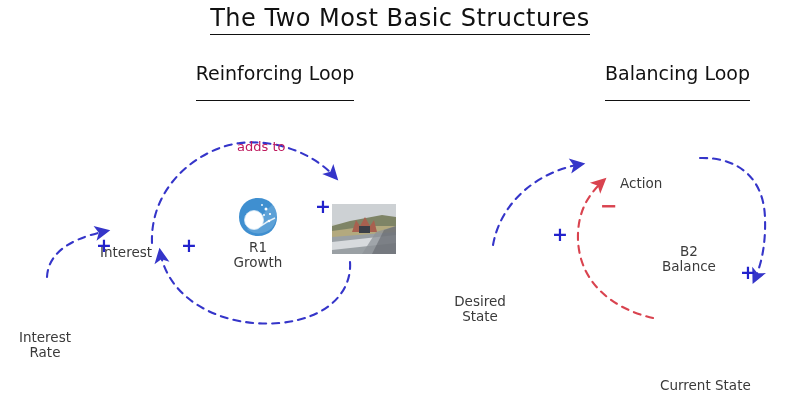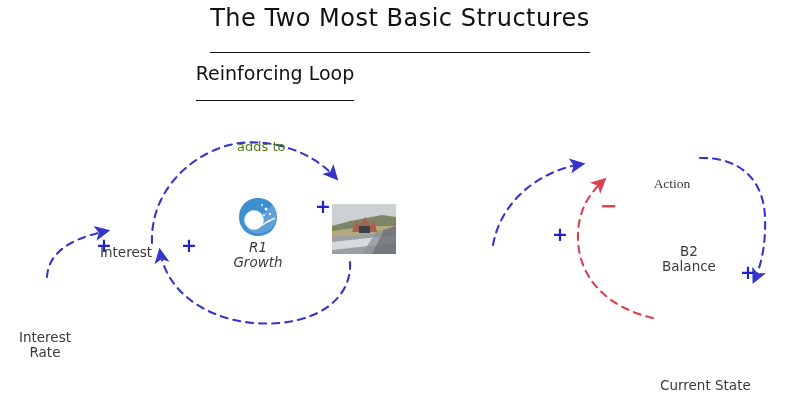--- a/index.html
+++ b/index.html
@@ -12,44 +12,45 @@
   }
   #stage{position:absolute;left:0;top:0;width:800px;height:404px;}
   .lbl{position:absolute;white-space:pre;text-align:center;color:#3a3a3a;
        font-family:"DejaVu Sans", sans-serif;}
   .title{
     position:absolute;left:0;right:0;top:4px;text-align:center;
     font-size:24px;color:#111111;
     font-family:"DejaVu Sans", sans-serif;
     letter-spacing:.5px;
   }
-  .title span{border-bottom:1.5px solid #111;padding-bottom:20px;}
+  .title span{border-bottom:1.5px solid #111;padding-bottom:2px;}
   .subhead{
     position:absolute;font-size:19px;color:#111111;text-align:center;
     font-family:"DejaVu Sans", sans-serif;
   }
   .subhead span{border-bottom:1.5px solid #111;padding-bottom:16px;}
   .node-label{font-size:13.5px;line-height:15px;color:#3a3a3a;}
   .sign{position:absolute;font-size:19px;font-weight:bold;line-height:1;}
   .sign.plus{color:#2222cc;}
   .sign.minus{color:#d9434f;}
-  .annot{position:absolute;font-size:13px;color:#4d7c0f;white-space:pre;}
+  .annot{position:absolute;font-size:13px;color:#be185d;white-space:pre;}
   svg{position:absolute;left:0;top:0;width:800px;height:404px;overflow:visible;}
   .snowball{position:absolute;width:42px;height:42px;}
   .photo{position:absolute;width:64px;height:50px;border:0;overflow:hidden;}
 </style>
 </head>
 <body>
 
 <div id="stage">
 
   <div class="title"><span>The Two Most Basic Structures</span></div>
 
   <div class="subhead" style="left:150px;top:62px;width:250px;"><span>Reinforcing Loop</span></div>
 
+  <div class="subhead" style="left:565px;top:62px;width:225px;"><span>Balancing Loop</span></div>
 
   <svg viewBox="0 0 800 404">
     <defs>
       <marker id="arrowBlue" markerWidth="9" markerHeight="9" refX="6.4" refY="4.5" orient="auto" markerUnits="strokeWidth">
         <path d="M0.6,0.9 L8,4.5 L0.6,8.1 L2.4,4.5 Z" fill="#3535c9"></path>
       </marker>
       <marker id="arrowRed" markerWidth="9" markerHeight="9" refX="6.4" refY="4.5" orient="auto" markerUnits="strokeWidth">
         <path d="M0.6,0.9 L8,4.5 L0.6,8.1 L2.4,4.5 Z" fill="#d9434f"></path>
       </marker>
     </defs>
@@ -96,33 +97,35 @@
       <path d="M52,26 L64,22 L64,50 L40,50 Z" fill="#5e6367" opacity="0.55"></path>
     </svg>
   </div>
 
   <div class="lbl node-label" style="left:0px;top:330px;width:90px;"><span style="white-space:pre-line;">Interest
 Rate</span></div>
 
   <div class="lbl node-label" style="left:100px;top:245px;width:80px;text-align:left;"><span style="white-space:pre-line;">Interest</span></div>
 
 
-  <div class="lbl node-label" style="left:222px;top:240px;width:72px;"><span style="white-space:pre-line;font-style:italic;">R1
+  <div class="lbl node-label" style="left:222px;top:240px;width:72px;"><span style="white-space:pre-line;">R1
 Growth</span></div>
 
   <div class="annot" style="left:237px;top:139px;"><span>adds to</span></div>
 
   <div class="sign plus" style="left:96px;top:236px;"><span>+</span></div>
 
   <div class="sign plus" style="left:181px;top:236px;"><span>+</span></div>
 
   <div class="sign plus" style="left:315px;top:197px;"><span>+</span></div>
 
+  <div class="lbl node-label" style="left:440px;top:294px;width:80px;"><span style="white-space:pre-line;">Desired
+State</span></div>
 
-  <div class="lbl node-label" style="left:640px;top:176px;width:64px;text-align:center;font-family:Liberation Serif, serif;"><span style="white-space:pre-line;">Action</span></div>
+  <div class="lbl node-label" style="left:620px;top:176px;width:64px;text-align:left;"><span style="white-space:pre-line;">Action</span></div>
 
   <div class="lbl node-label" style="left:660px;top:378px;width:110px;text-align:left;"><span style="white-space:pre-line;">Current State</span></div>
 
   <div class="lbl node-label" style="left:653px;top:244px;width:72px;"><span style="white-space:pre-line;text-align:center;">B2
 Balance</span></div>
 
   <div class="sign plus" style="left:552px;top:225px;"><span>+</span></div>
 
   <div class="sign minus" style="left:600px;top:196px;font-size:21px;"><span>−</span></div>
 

